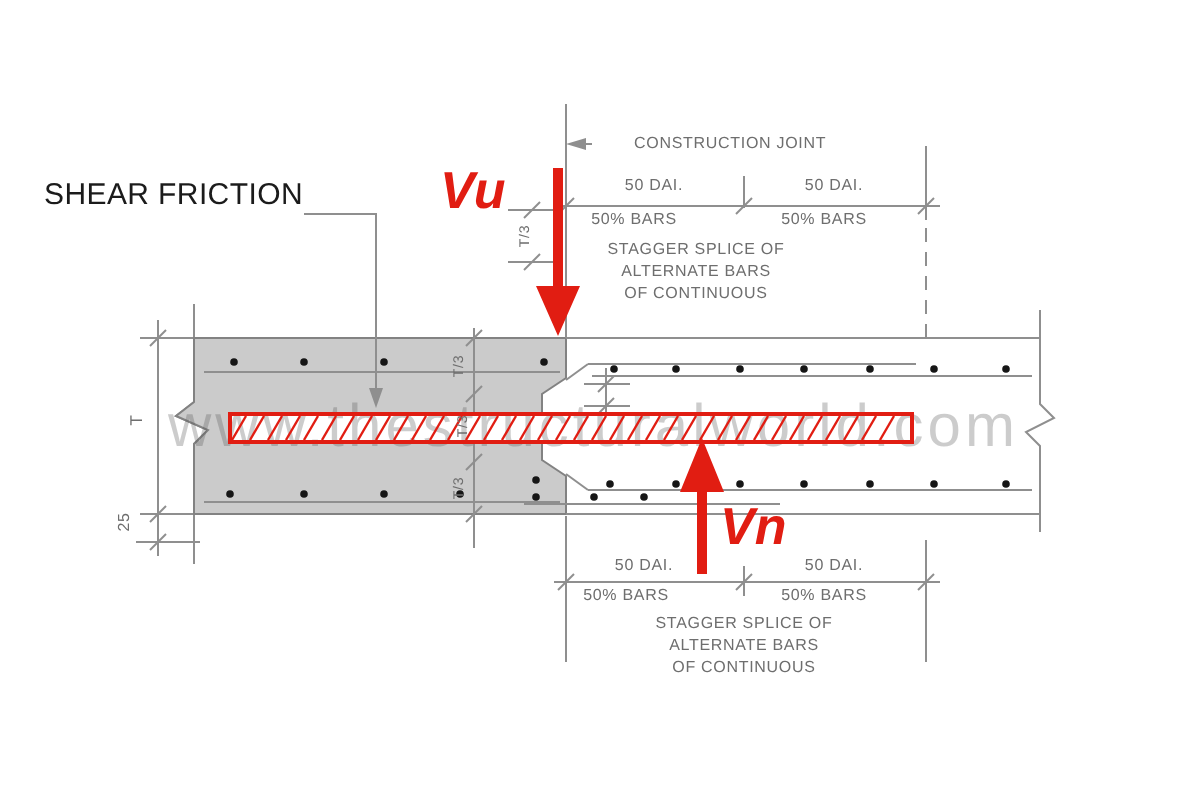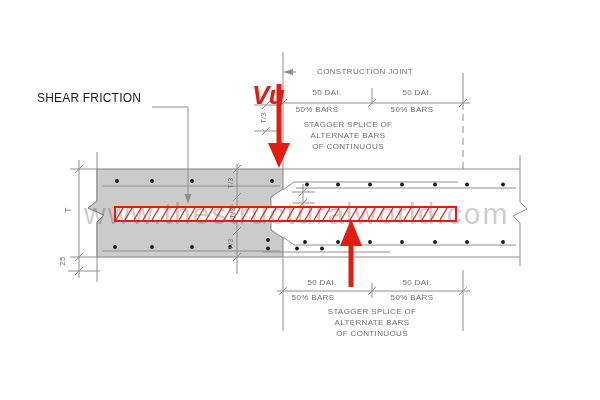--- a/index.html
+++ b/index.html
@@ -3,21 +3,21 @@
 <meta charset="utf-8">
 <style>
   html,body{margin:0;padding:0;background:#fff;}
   #canvas{position:relative;width:600px;height:400px;background:#fff;overflow:hidden;
           font-family:"Liberation Sans",sans-serif;}
   #canvas svg{position:absolute;left:0;top:0;}
   .lbl{position:absolute;white-space:nowrap;}
   .cad{font-size:8px;color:#6e6e6e;letter-spacing:.35px;}
   .cad.ctr{transform:translateX(-50%);}
   .rot{transform:translate(-50%,-50%) rotate(-90deg);transform-origin:center center;}
-  .title{font-size:12px;color:#1b1b1b;text-align:center;line-height:14px;letter-spacing:.2px;}
+  .title{font-size:15px;color:#1b1b1b;line-height:14px;letter-spacing:.2px;}
   .force{font-style:italic;font-weight:bold;font-size:26px;color:#e11d12;}
   .wm{font-size:30px;letter-spacing:2px;color:#5a5a5a;opacity:.3;}
   .z1{z-index:1}.z2{z-index:2}.z3{z-index:3}.z4{z-index:4}
 </style>
 </head>
 <body>
 
 <div id="canvas">
 
   <svg class="z1" width="600" height="400" viewBox="0 0 600 400">
@@ -192,14 +192,15 @@
   <div class="lbl cad ctr z4" style="left:372px;top:318px;">ALTERNATE BARS</div>
   <div class="lbl cad ctr z4" style="left:372px;top:329px;">OF CONTINUOUS</div>
 
   <div class="lbl cad rot z4" style="left:68px;top:210px;font-size:8.5px;">T</div>
   <div class="lbl cad rot z4" style="left:62px;top:261px;">25</div>
   <div class="lbl cad rot z4" style="left:230px;top:183px;font-size:7px;">T/3</div>
   <div class="lbl cad rot z4" style="left:232px;top:213px;font-size:7px;">T/3</div>
   <div class="lbl cad rot z4" style="left:230px;top:244px;font-size:7px;">T/3</div>
   <div class="lbl cad rot z4" style="left:263px;top:118px;font-size:7px;">T/3</div>
 
-  <div class="lbl force z4" style="left:252px;top:80px;">Vu</div>
+  <div class="lbl force z4" style="left:220px;top:80px;">Vu</div>
+  <div class="lbl force z4" style="left:360px;top:248px;">Vn</div>
 </div>
 
 </body></html>

